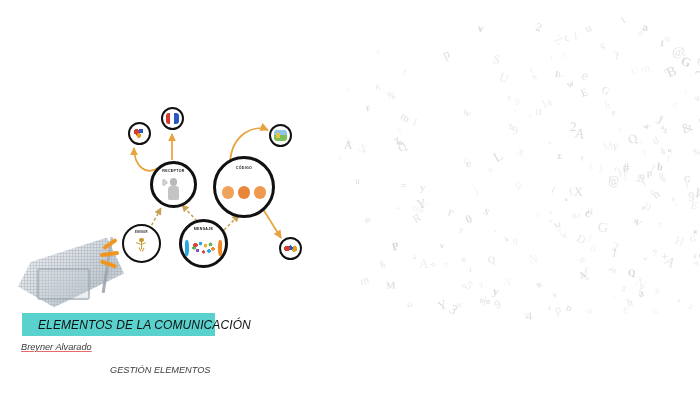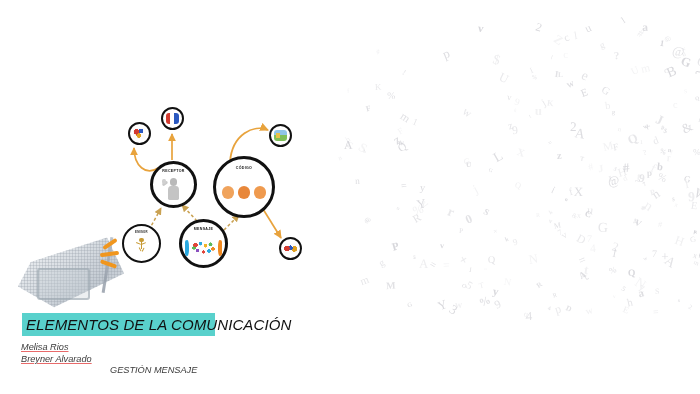--- a/index.html
+++ b/index.html
@@ -127,22 +127,22 @@
   #ray2{left:100px;top:252px;width:19px;height:4px;transform:rotate(-8deg);}
   #ray3{left:100px;top:262px;width:17px;height:4px;transform:rotate(20deg);}
 
   
   #title-banner{
     position:absolute;left:22px;top:313px;width:193px;height:23px;
     background:#59d1cc;display:flex;align-items:center;
   }
   #title-banner .ttxt{
     font-family:"Liberation Sans", sans-serif;
-    font-style:italic;font-size:15px;color:#111;
-    padding-left:4px;letter-spacing:.1px;white-space:nowrap;
+    font-style:italic;font-size:12px;color:#111;
+    padding-left:16px;letter-spacing:.1px;white-space:nowrap;
   }
   #names{position:absolute;left:21px;top:341px;width:130px;}
   .name-line{
     font-family:"Liberation Sans", sans-serif;
     font-style:italic;font-size:9.2px;color:#3a3a3a;
     line-height:12.1px;white-space:nowrap;
     text-decoration:underline;
     text-decoration-color:#e86a6a;
     text-decoration-style:solid;
     text-underline-offset:1px;
@@ -496,19 +496,18 @@
   </div>
   <div class="ray" id="ray1"></div>
   <div class="ray" id="ray2"></div>
   <div class="ray" id="ray3"></div>
 
   <div id="title-banner">
     <span class="ttxt">ELEMENTOS DE LA COMUNICACIÓN</span>
   </div>
 
   <div id="names">
-    <div class="name-line">Melisa Rios</div>
     <div class="name-line">Breyner Alvarado</div>
   </div>
 
-  <div id="course">GESTIÓN MENSAJE</div>
+  <div id="course">GESTIÓN ELEMENTOS</div>
 
 </div>
 
 </body></html>

